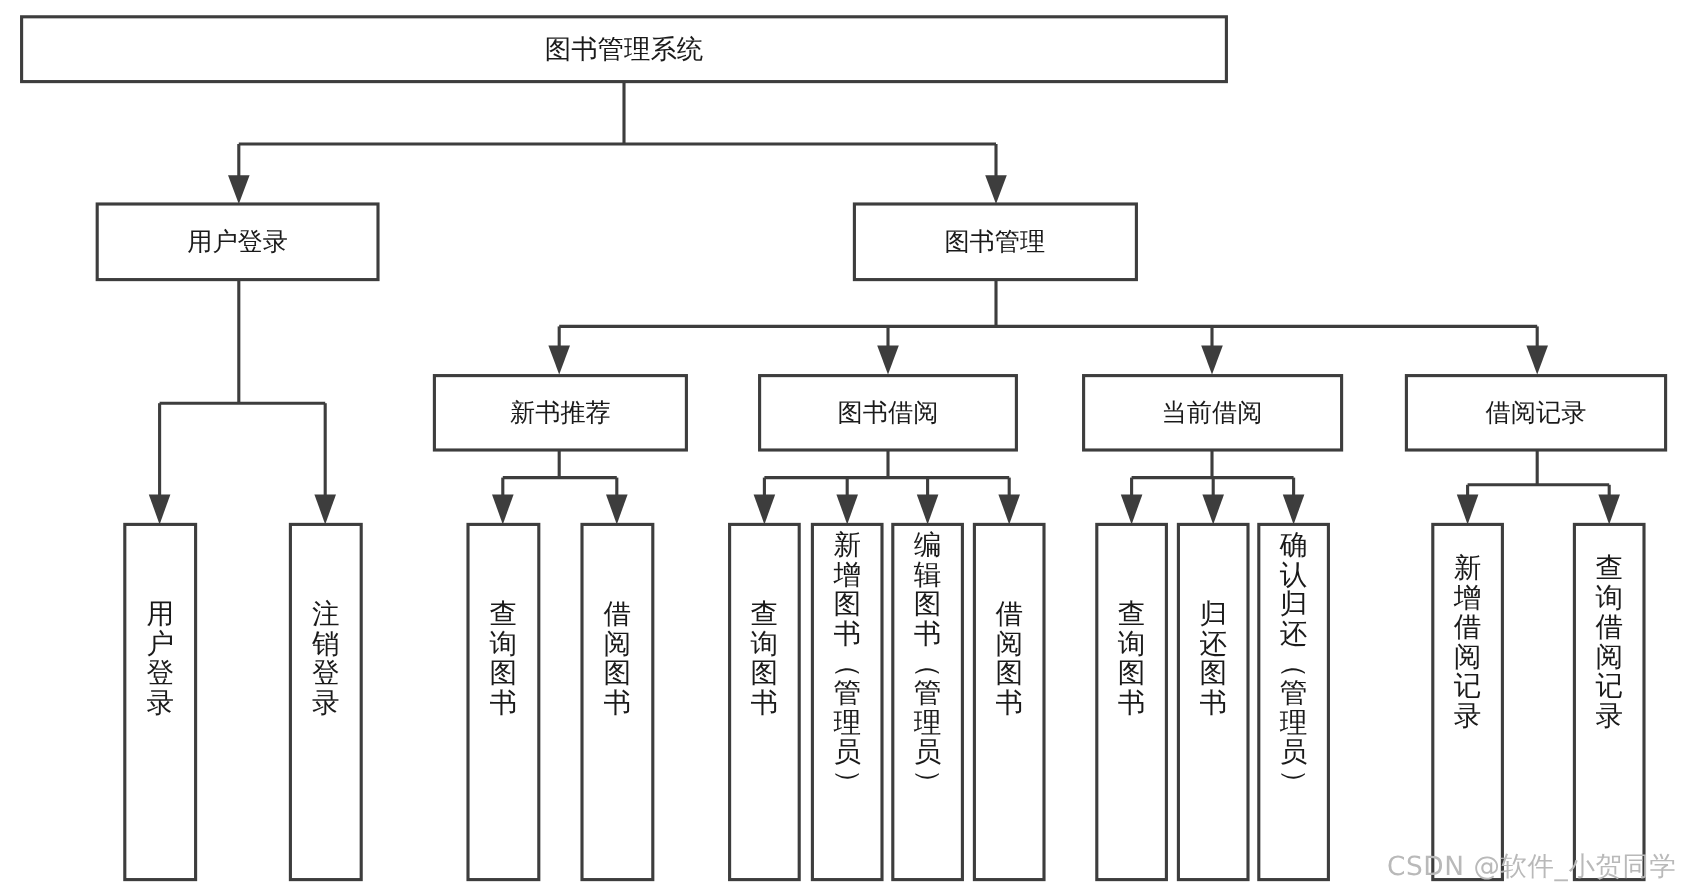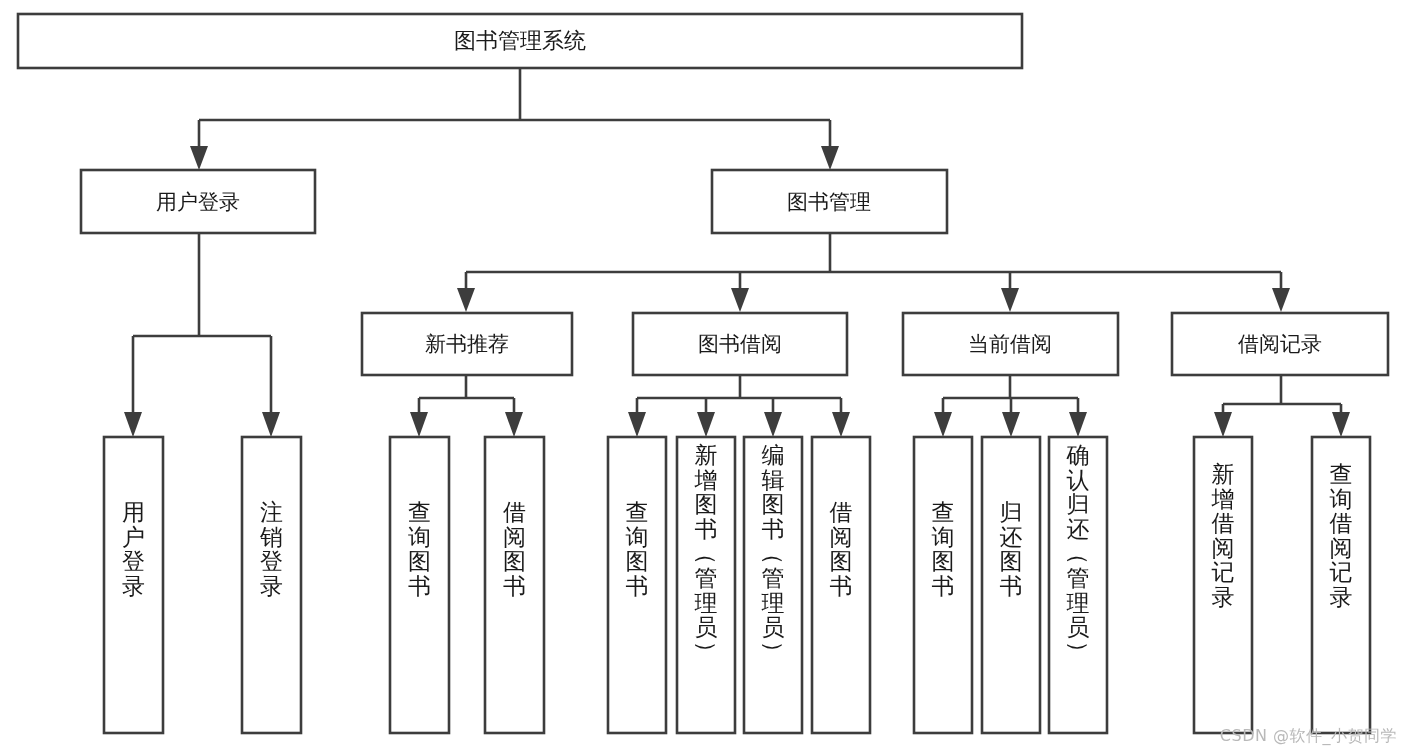--- a/index.html
+++ b/index.html
@@ -69,23 +69,23 @@
   .vlabel span.ch {
     display: block;
   }
   .vlabel span.ch.rot {
     transform: rotate(90deg);
     transform-origin: center center;
   }
   #watermark {
     position: absolute;
     right: 8px;
-    bottom: 0;
+    bottom: 10px;
     font-family: "DejaVu Sans", "Liberation Sans", sans-serif;
-    font-size: 16px;
+    font-size: 22px;
     color: #b9b9b9;
     letter-spacing: 0.5px;
     user-select: none;
   }
 </style>
 </head>
 <body>
 
 <div id="diagram-root">
 

